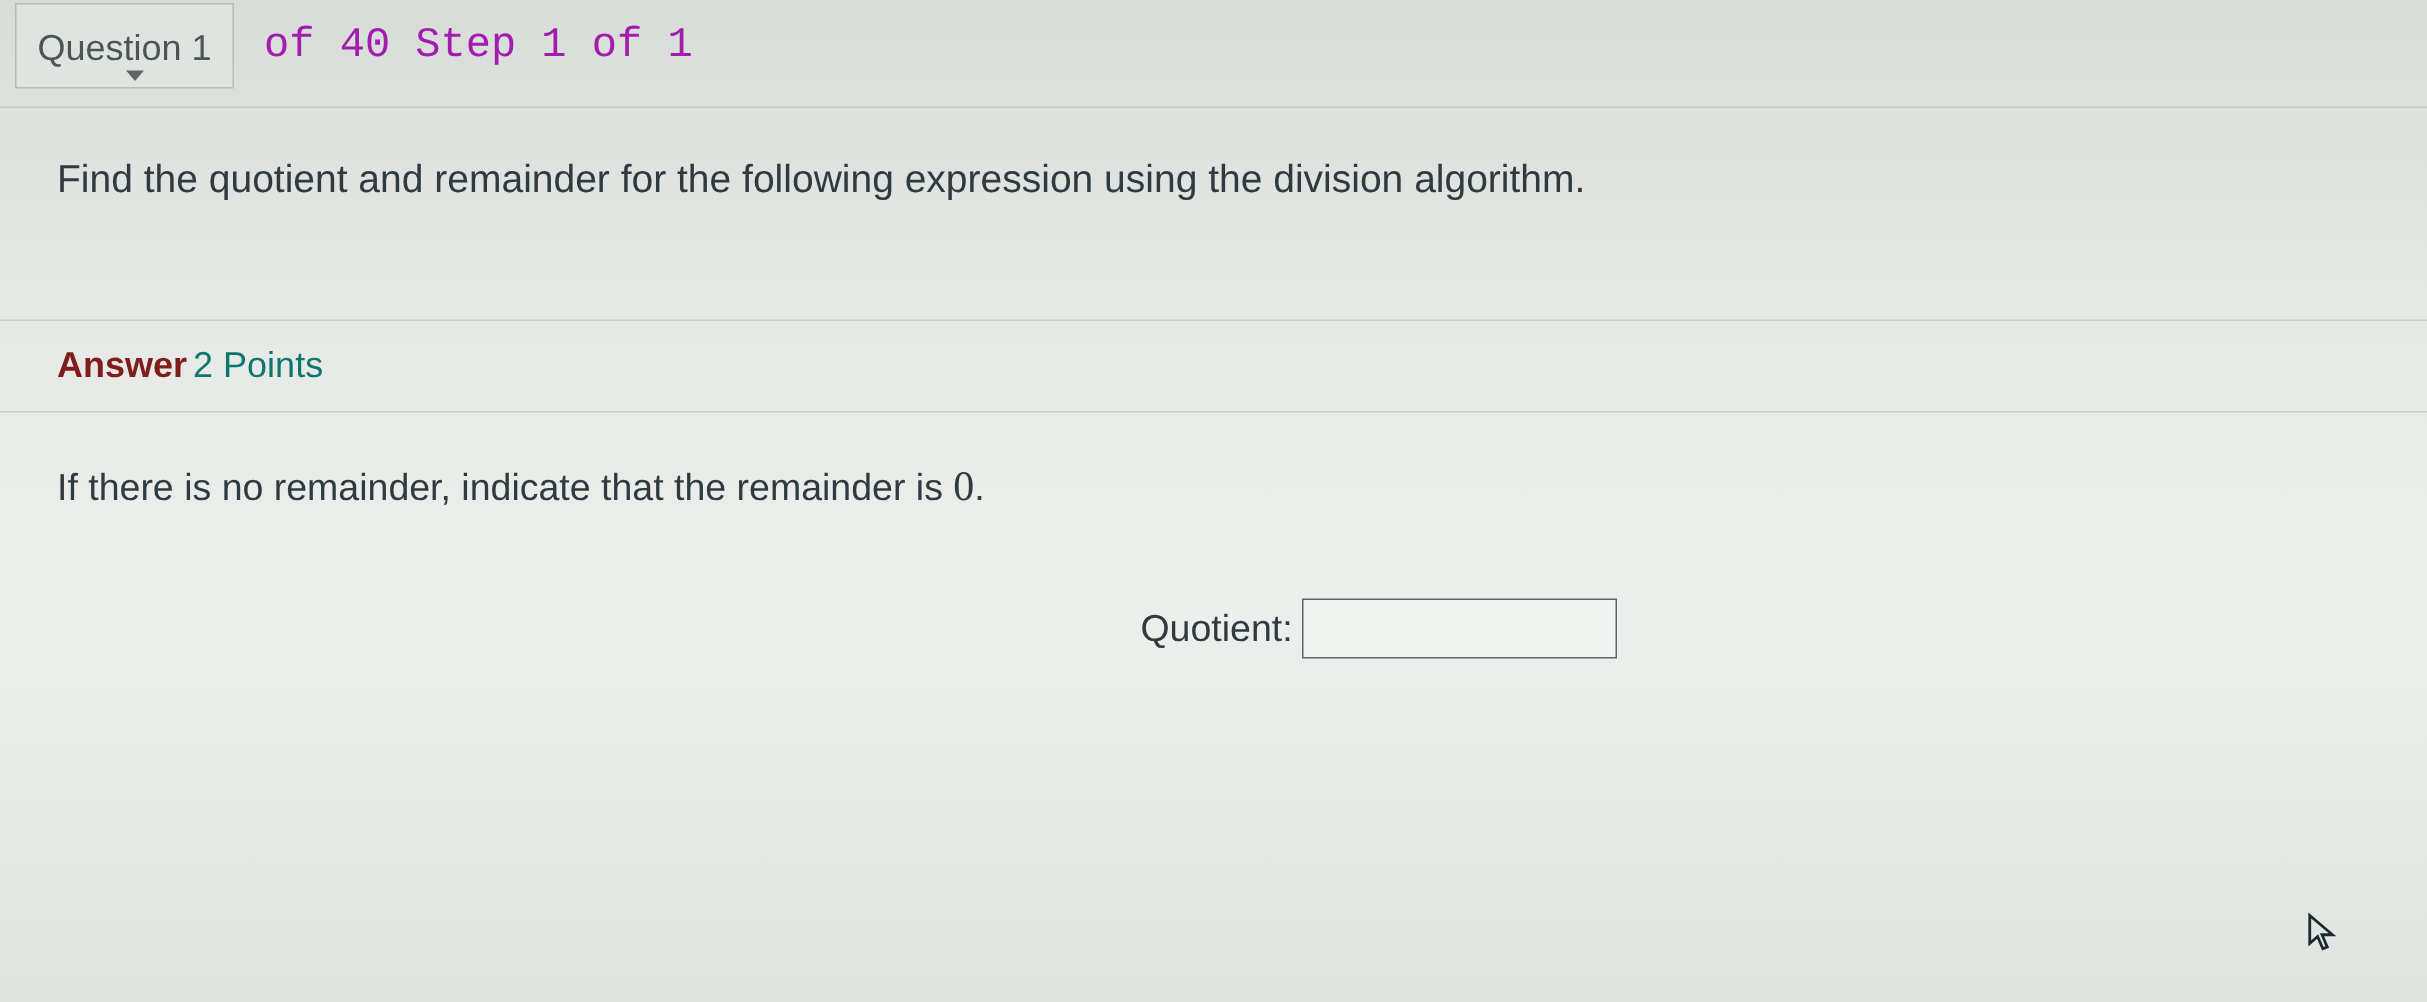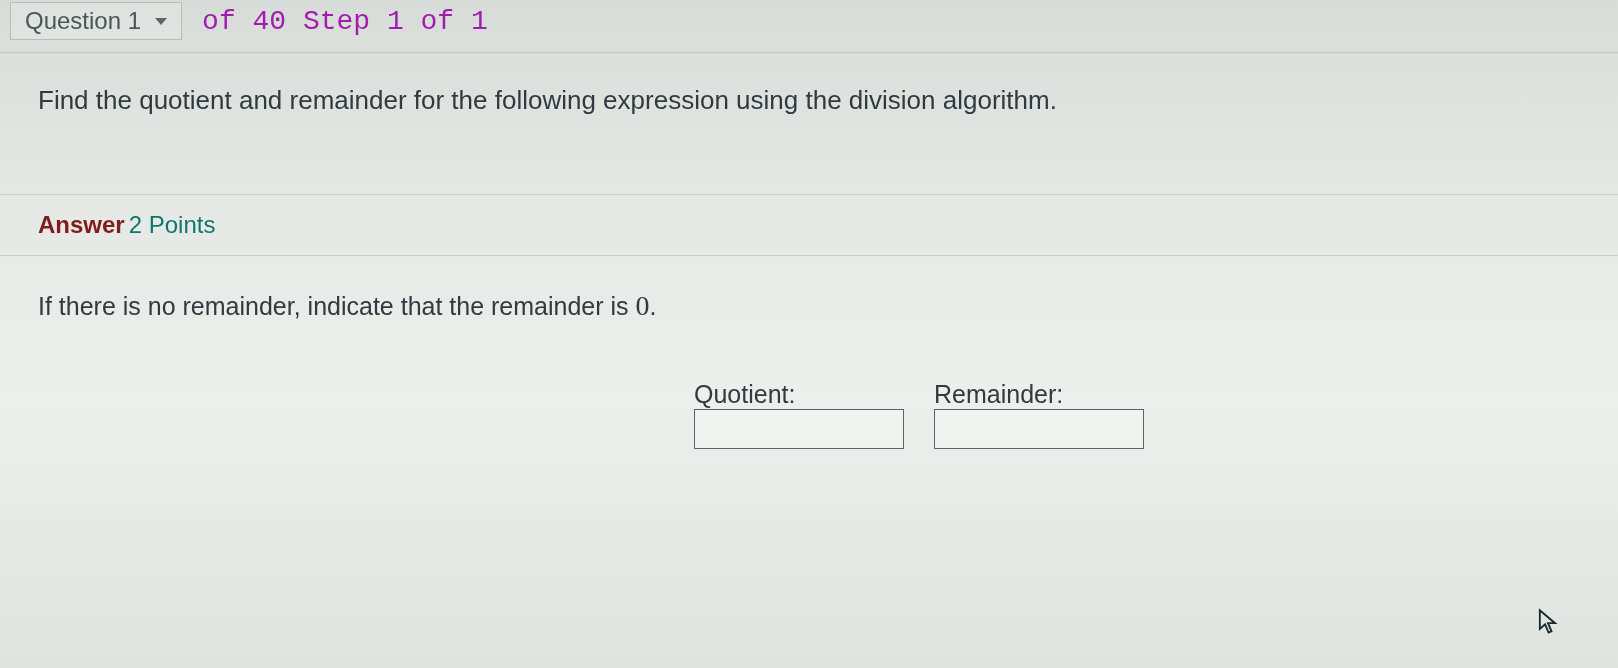--- a/index.html
+++ b/index.html
@@ -20,25 +20,26 @@
       display: flex;
       align-items: center;
       padding: 2px 10px 12px 10px;
       border-bottom: 1px solid rgba(120,130,125,0.25);
     }
     .question-selector {
       display: inline-flex;
       align-items: center;
       border: 1px solid rgba(120,130,125,0.4);
       background: rgba(230,234,230,0.5);
-      padding: 4px 14px 4px 14px;
+      padding: 16px 14px 4px 14px;
       font-size: 24px;
       color: #4a5658;
       margin-right: 20px;
       cursor: pointer;
+      flex-direction: column;
     }
     .question-selector .caret {
       margin-left: 14px;
       width: 0;
       height: 0;
       border-left: 6px solid transparent;
       border-right: 6px solid transparent;
       border-top: 7px solid #5a6668;
     }
     .step-label {
@@ -124,23 +125,23 @@
     .inputs-row {
       display: flex;
       align-items: center;
       padding: 48px 40px 10px 0;
       justify-content: center;
       margin-left: 260px;
       gap: 30px;
     }
     .input-group {
       display: flex;
+      align-items: center;
       font-size: 25px;
       color: #2f3b40;
-      flex-direction: column;
     }
     .input-group label {
       margin-right: 6px;
     }
     .answer-input {
       width: 210px;
       height: 40px;
       border: 1.5px solid #5a6668;
       background: rgba(245,248,245,0.5);
       font-size: 22px;
@@ -184,23 +185,19 @@
 
 <div class="remainder-note">
   <span>If there is no remainder, indicate that the remainder is </span><span class="zero-char">0</span><span>.</span>
 </div>
 
 <div class="inputs-row">
   <div class="input-group">
     <label>Quotient:</label>
     <input type="text" class="answer-input" value="" style="">
   </div>
-  <div class="input-group">
-    <label>Remainder:</label>
-    <input type="text" class="answer-input" value="" style="">
-  </div>
 </div>
 
 <div class="cursor-icon">
   <svg viewBox="0 0 20 24">
     <path d="M3 2 L3 18 L7.5 14 L10.5 21 L13 20 L10 13 L16 13 Z"></path>
   </svg>
 </div>
 
 </body></html>

